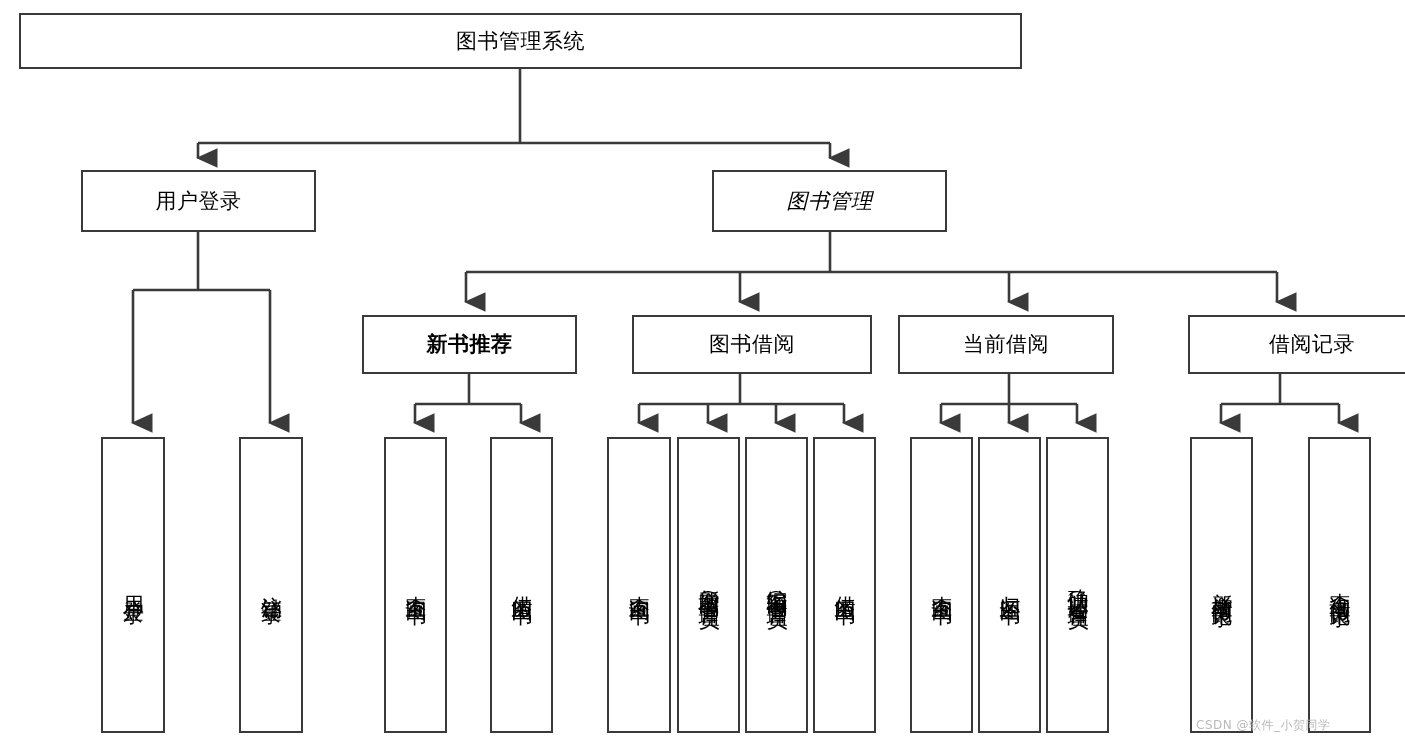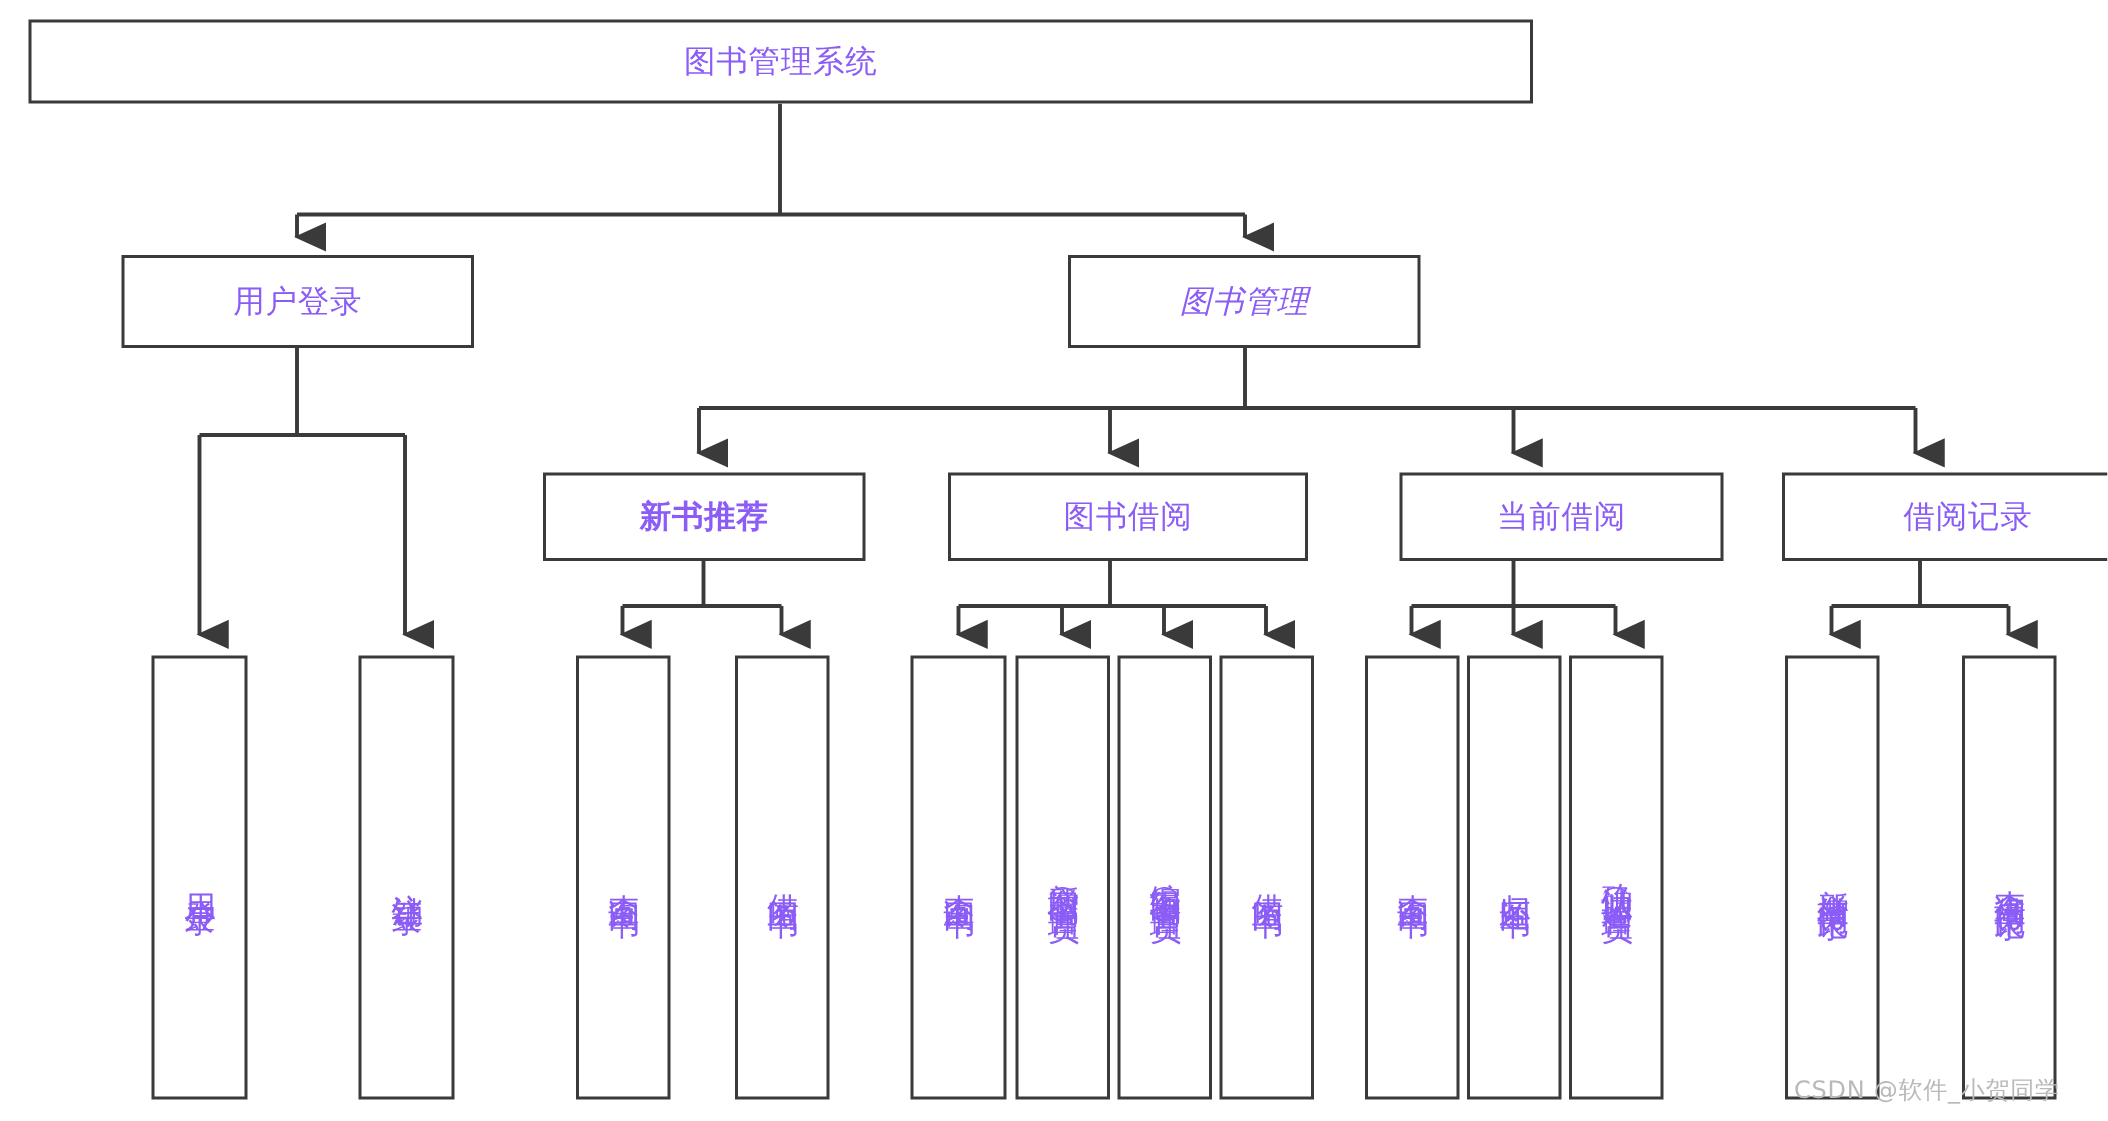--- a/index.html
+++ b/index.html
@@ -27,21 +27,21 @@
     pointer-events: none;
   }
   .node {
     position: absolute;
     box-sizing: border-box;
     background: #ffffff;
     border: 2px solid #3a3a3a;
     display: flex;
     align-items: center;
     justify-content: center;
-    color: #8b5cf6;
+    color: #000000;
   }
   .node .lbl {
     display: block;
     text-align: center;
     line-height: 1.08;
     white-space: nowrap;
   }
   .node.horiz .lbl {
     font-size: 21px;
     letter-spacing: 0.5px;
@@ -55,21 +55,21 @@
   }
   .node.vert .lbl {
     writing-mode: vertical-rl;
     text-orientation: upright;
     font-size: 21px;
     letter-spacing: 3px;
     line-height: 1;
   }
   .watermark {
     position: absolute;
-    font-size: 16px;
+    font-size: 12px;
     color: #b9b9b9;
     white-space: nowrap;
     letter-spacing: 0.5px;
     font-family: "DejaVu Sans", "Liberation Sans", sans-serif;
   }
 </style>
 </head>
 <body>
 
 <div id="canvas">
@@ -149,21 +149,21 @@
   </div>
 
   <div class="node horiz" style="left:362px; top:315px; width:215px; height:59px;font-weight:bold;">
     <span class="lbl">新书推荐</span>
   </div>
 
   <div class="node horiz" style="left:632px; top:315px; width:240px; height:59px;">
     <span class="lbl">图书借阅</span>
   </div>
 
-  <div class="node horiz" style="left:933px; top:315px; width:216px; height:59px;">
+  <div class="node horiz" style="left:898px; top:315px; width:216px; height:59px;">
     <span class="lbl">当前借阅</span>
   </div>
 
   <div class="node horiz" style="left:1172px; top:315px; width:248px; height:59px;margin-left:16px;">
     <span class="lbl">借阅记录</span>
   </div>
 
   <div class="node vert" style="left:101px; top:437px; width:64px; height:296px;">
     <span class="lbl">用户登录</span>
   </div>

